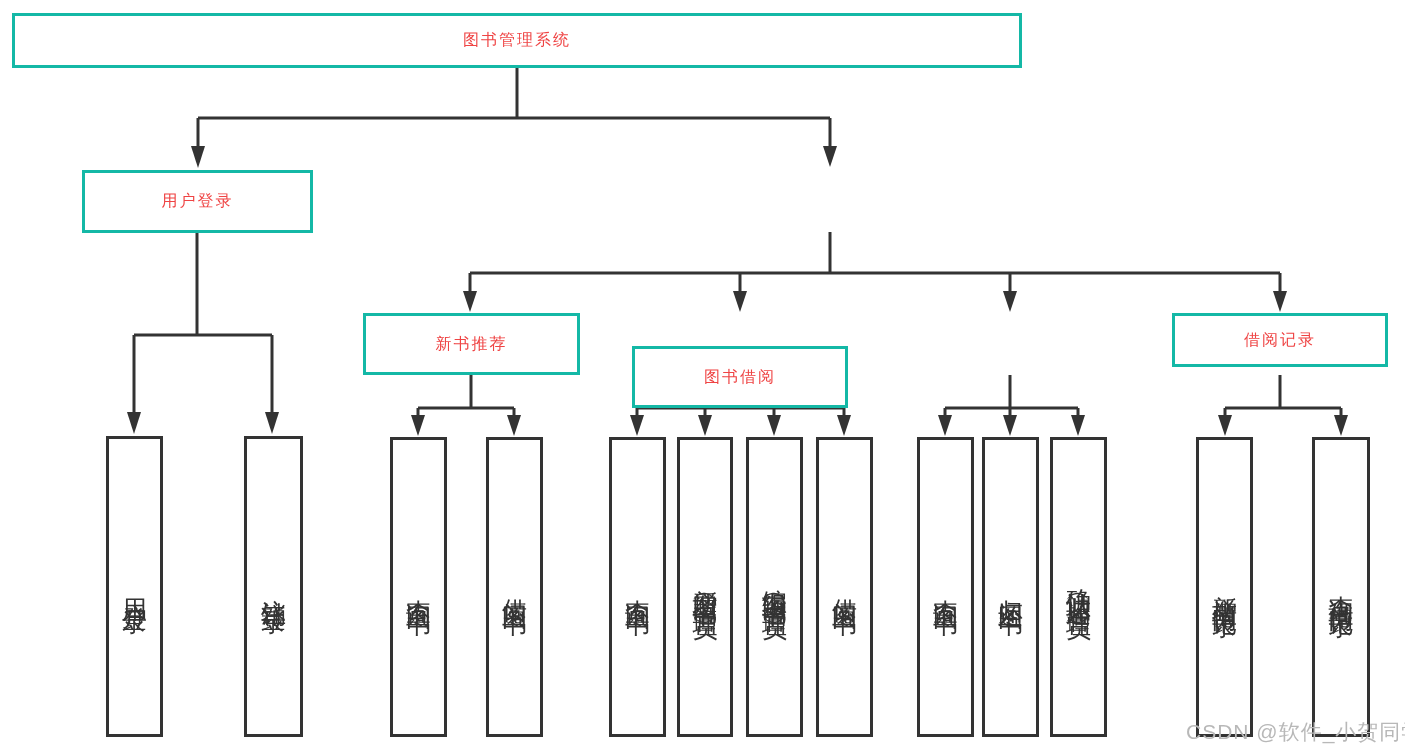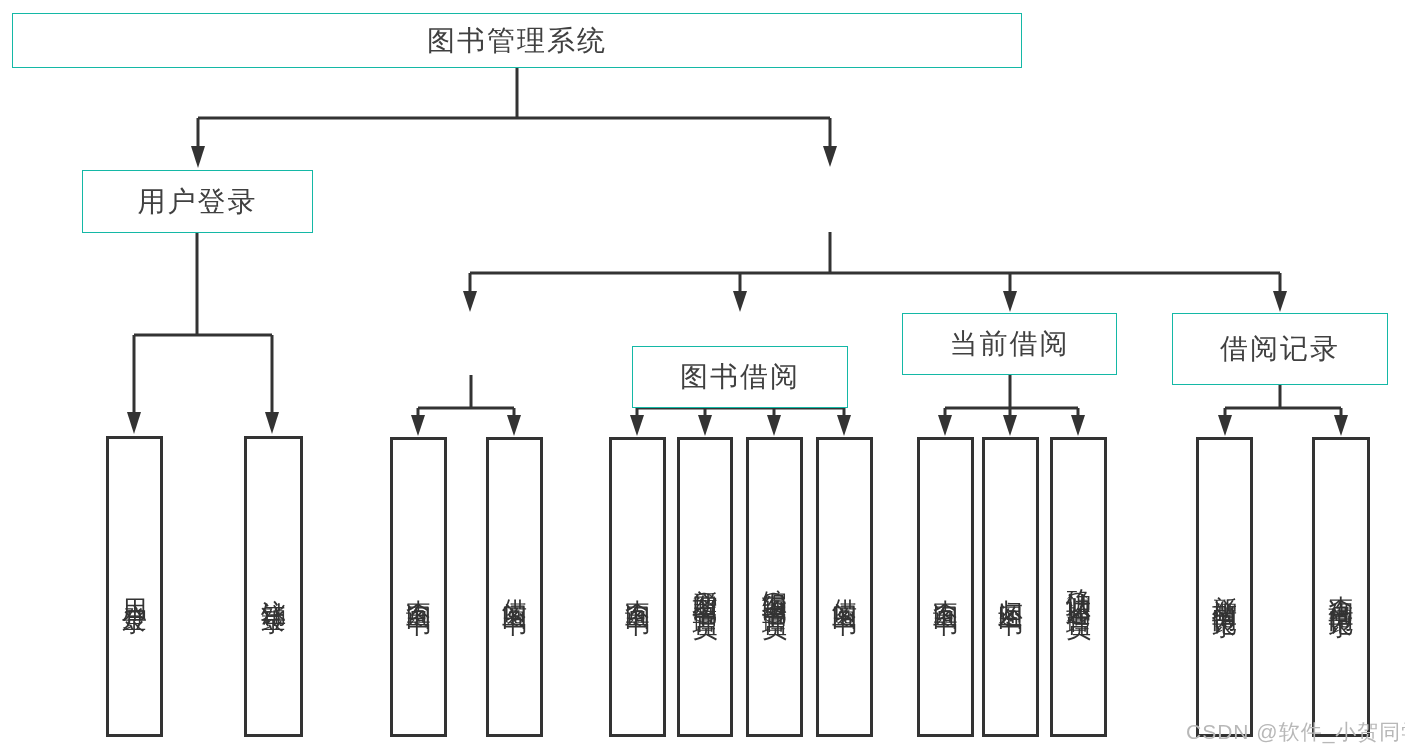--- a/index.html
+++ b/index.html
@@ -16,27 +16,27 @@
     overflow: hidden;
   }
   #wires {
     position: absolute;
     left: 0; top: 0;
     width: 1405px; height: 747px;
   }
   .box {
     position: absolute;
     box-sizing: border-box;
-    border: 1px solid #14b8a6;
+    border: 3px solid #14b8a6;
     background: #ffffff;
     display: flex;
     align-items: center;
     justify-content: center;
-    color: #404040;
-    font-size: 28px;
+    color: #ef4444;
+    font-size: 16px;
     letter-spacing: 2px;
     white-space: nowrap;
   }
   .vbox {
     position: absolute;
     box-sizing: border-box;
     border: 3px solid #333333;
     background: #ffffff;
     display: flex;
     align-items: center;
@@ -50,21 +50,21 @@
   }
   
   .n-root            { left: 12px;   top: 13px;  width: 1010px; height: 55px; }
   
   .n-user-login      { left: 82px;   top: 170px; width: 231px;  height: 63px; }
   .n-book-mgmt       { left: 712px;  top: 169px; width: 235px;  height: 63px; }
   
   .n-new-book-rec    { left: 363px;  top: 313px; width: 217px;  height: 62px; }
   .n-book-borrow     { left: 632px;  top: 313px; width: 216px;  height: 62px; margin-top: 33px; }
   .n-current-borrow  { left: 902px;  top: 313px; width: 215px;  height: 62px; }
-  .n-borrow-records  { left: 1172px; top: 313px; width: 216px;  height: 72px; }
+  .n-borrow-records  { left: 1172px; top: 313px; width: 216px;  height: 54px; }
   
   .n-user-login-leaf { left: 106px;  top: 436px; width: 57px; height: 301px; }
   .n-logout          { left: 244px;  top: 436px; width: 59px; height: 301px; }
   .n-rec-query       { left: 390px;  top: 437px; width: 57px; height: 300px; }
   .n-rec-borrow      { left: 486px;  top: 437px; width: 57px; height: 300px; }
   .n-bb-query        { left: 609px;  top: 437px; width: 57px; height: 300px; }
   .n-bb-add          { left: 677px;  top: 437px; width: 56px; height: 300px; }
   .n-bb-edit         { left: 746px;  top: 437px; width: 57px; height: 300px; }
   .n-bb-borrow       { left: 816px;  top: 437px; width: 57px; height: 300px; }
   .n-cb-query        { left: 917px;  top: 437px; width: 57px; height: 300px; }
@@ -155,22 +155,22 @@
       <polygon points="1071,415 1085,415 1078,436"></polygon>
       <polygon points="1218,415 1232,415 1225,436"></polygon>
       <polygon points="1334,415 1348,415 1341,436"></polygon>
     </g>
   </svg>
 
   <div class="box n-root">图书管理系统</div>
 
   <div class="box n-user-login">用户登录</div>
 
+  <div class="box n-new-book-rec">新书推荐</div>
   <div class="box n-book-borrow">图书借阅</div>
-  <div class="box n-current-borrow">当前借阅</div>
   <div class="box n-borrow-records">借阅记录</div>
 
   <div class="vbox n-user-login-leaf">用户登录</div>
   <div class="vbox n-logout">注销登录</div>
 
   <div class="vbox n-rec-query">查询图书</div>
   <div class="vbox n-rec-borrow">借阅图书</div>
 
   <div class="vbox n-bb-query">查询图书</div>
   <div class="vbox n-bb-add">新增图书（管理员）</div>

